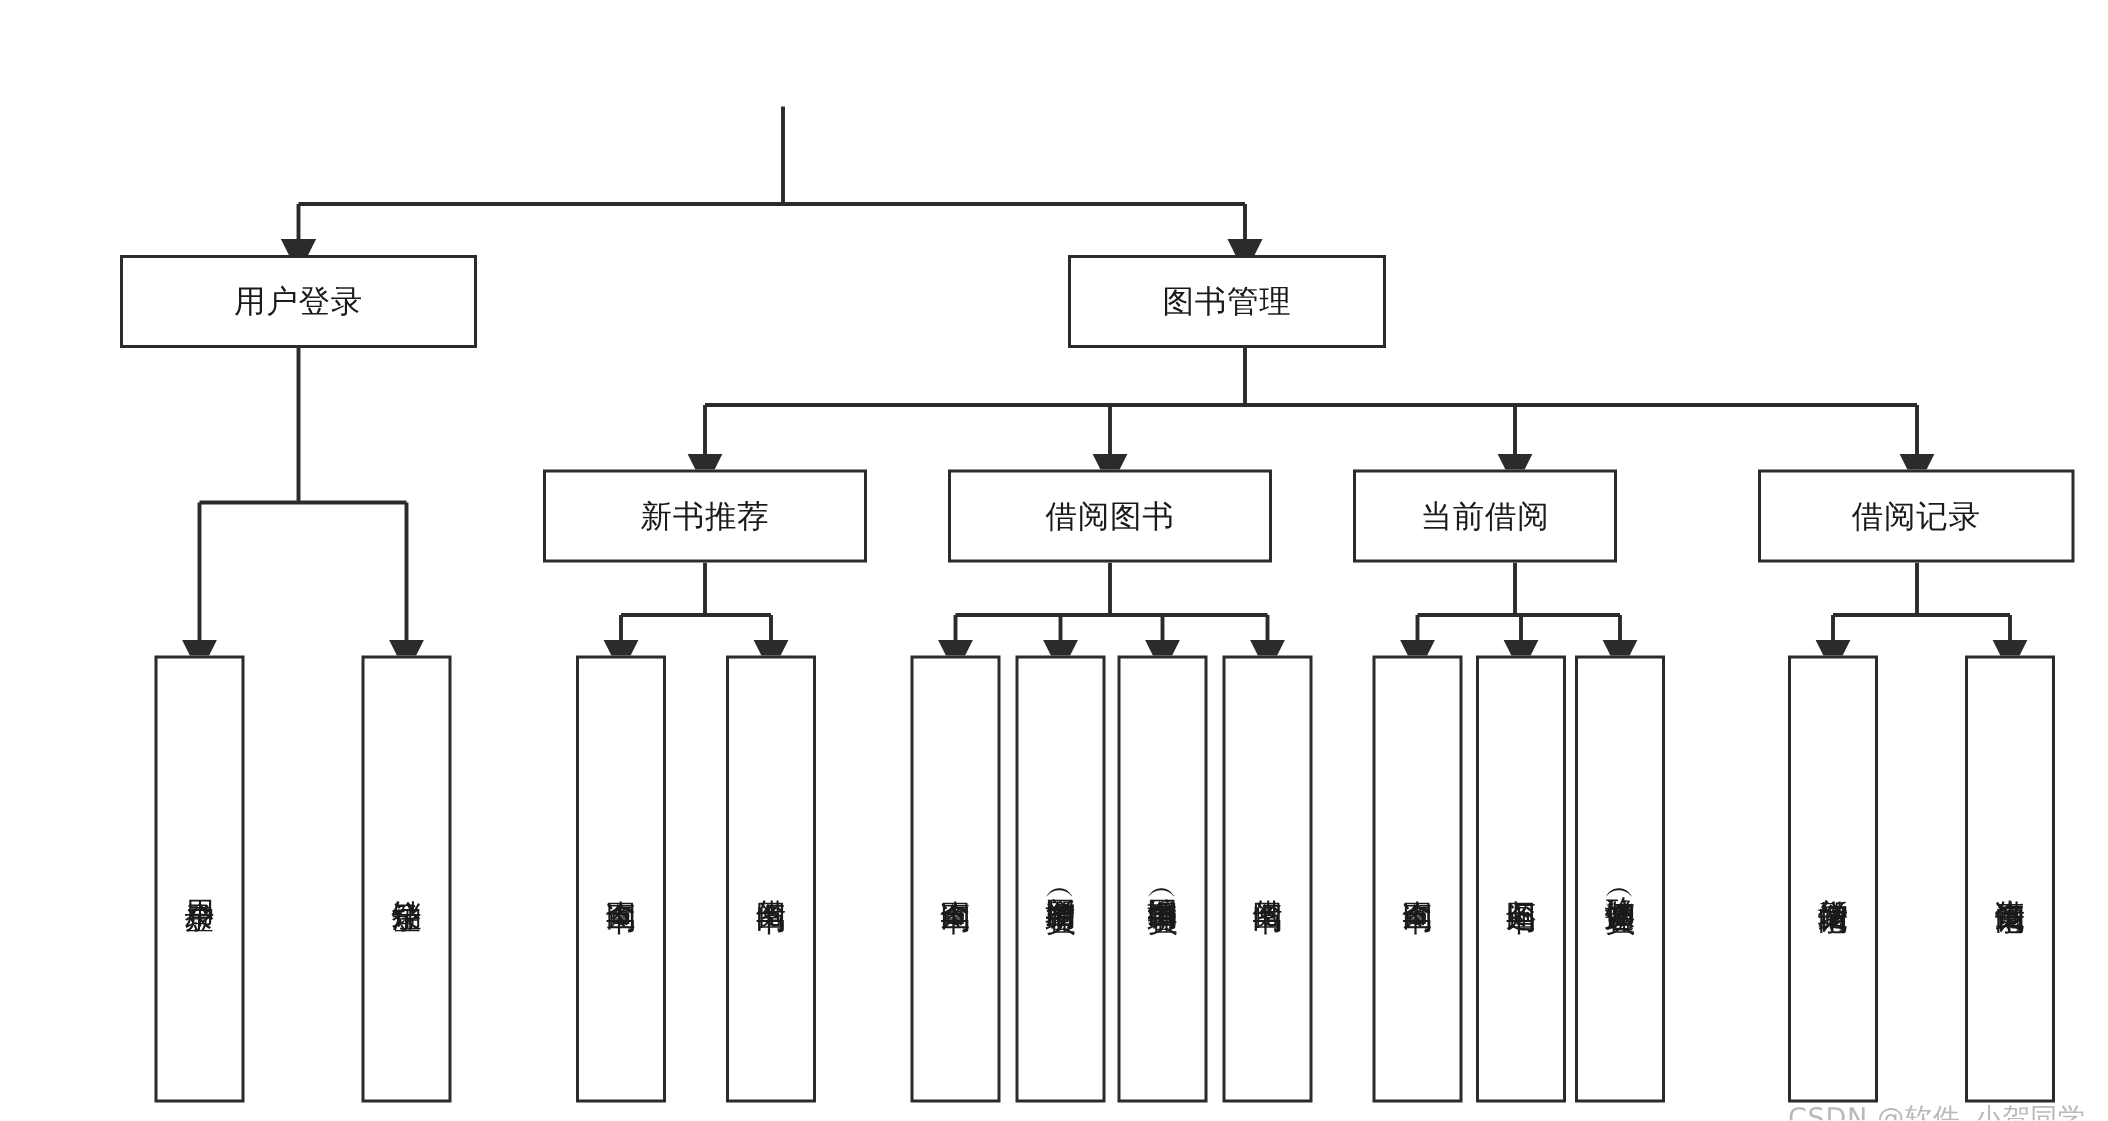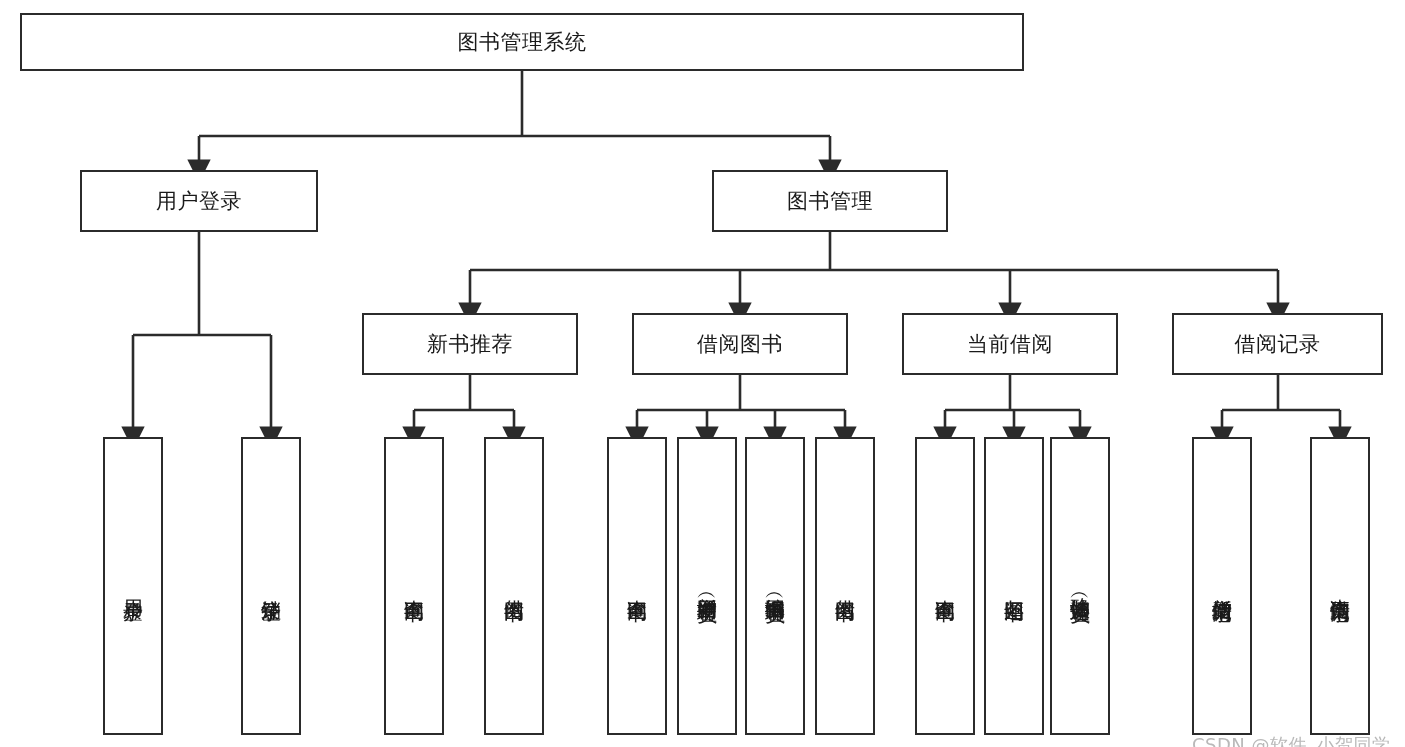--- a/index.html
+++ b/index.html
@@ -115,38 +115,35 @@
       <path d="M1014,410 L1014,429" marker-end="url(#arrow)"></path>
       <path d="M1080,410 L1080,429" marker-end="url(#arrow)"></path>
 
       <path d="M1278,375 L1278,410"></path>
       <path d="M1222,410 L1340,410"></path>
       <path d="M1222,410 L1222,429" marker-end="url(#arrow)"></path>
       <path d="M1340,410 L1340,429" marker-end="url(#arrow)"></path>
     </g>
   </svg>
 
-  <div class="node" style="left:20px; top:13px; width:1004px; height:58px;">
-    <span class="node-label">图书管理系统</span>
-  </div>
 
   <div class="node" style="left:80px; top:170px; width:238px; height:62px;">
     <span class="node-label">用户登录</span>
   </div>
-  <div class="node" style="left:712px; top:170px; width:236px; height:62px;">
+  <div class="node" style="left:712px; top:170px; width:212px; height:62px;">
     <span class="node-label">图书管理</span>
   </div>
 
   <div class="node" style="left:362px; top:313px; width:216px; height:62px;">
     <span class="node-label">新书推荐</span>
   </div>
   <div class="node" style="left:632px; top:313px; width:216px; height:62px;">
     <span class="node-label">借阅图书</span>
   </div>
-  <div class="node" style="left:902px; top:313px; width:216px; height:62px;">
+  <div class="node" style="left:902px; top:313px; width:176px; height:62px;">
     <span class="node-label">当前借阅</span>
   </div>
   <div class="node" style="left:1172px; top:313px; width:211px; height:62px;">
     <span class="node-label">借阅记录</span>
   </div>
 
   <div class="node vertical" style="left:103px; top:437px; width:60px; height:298px;">
     <span class="node-label">用户登录</span>
   </div>
   <div class="node vertical" style="left:241px; top:437px; width:60px; height:298px;">

